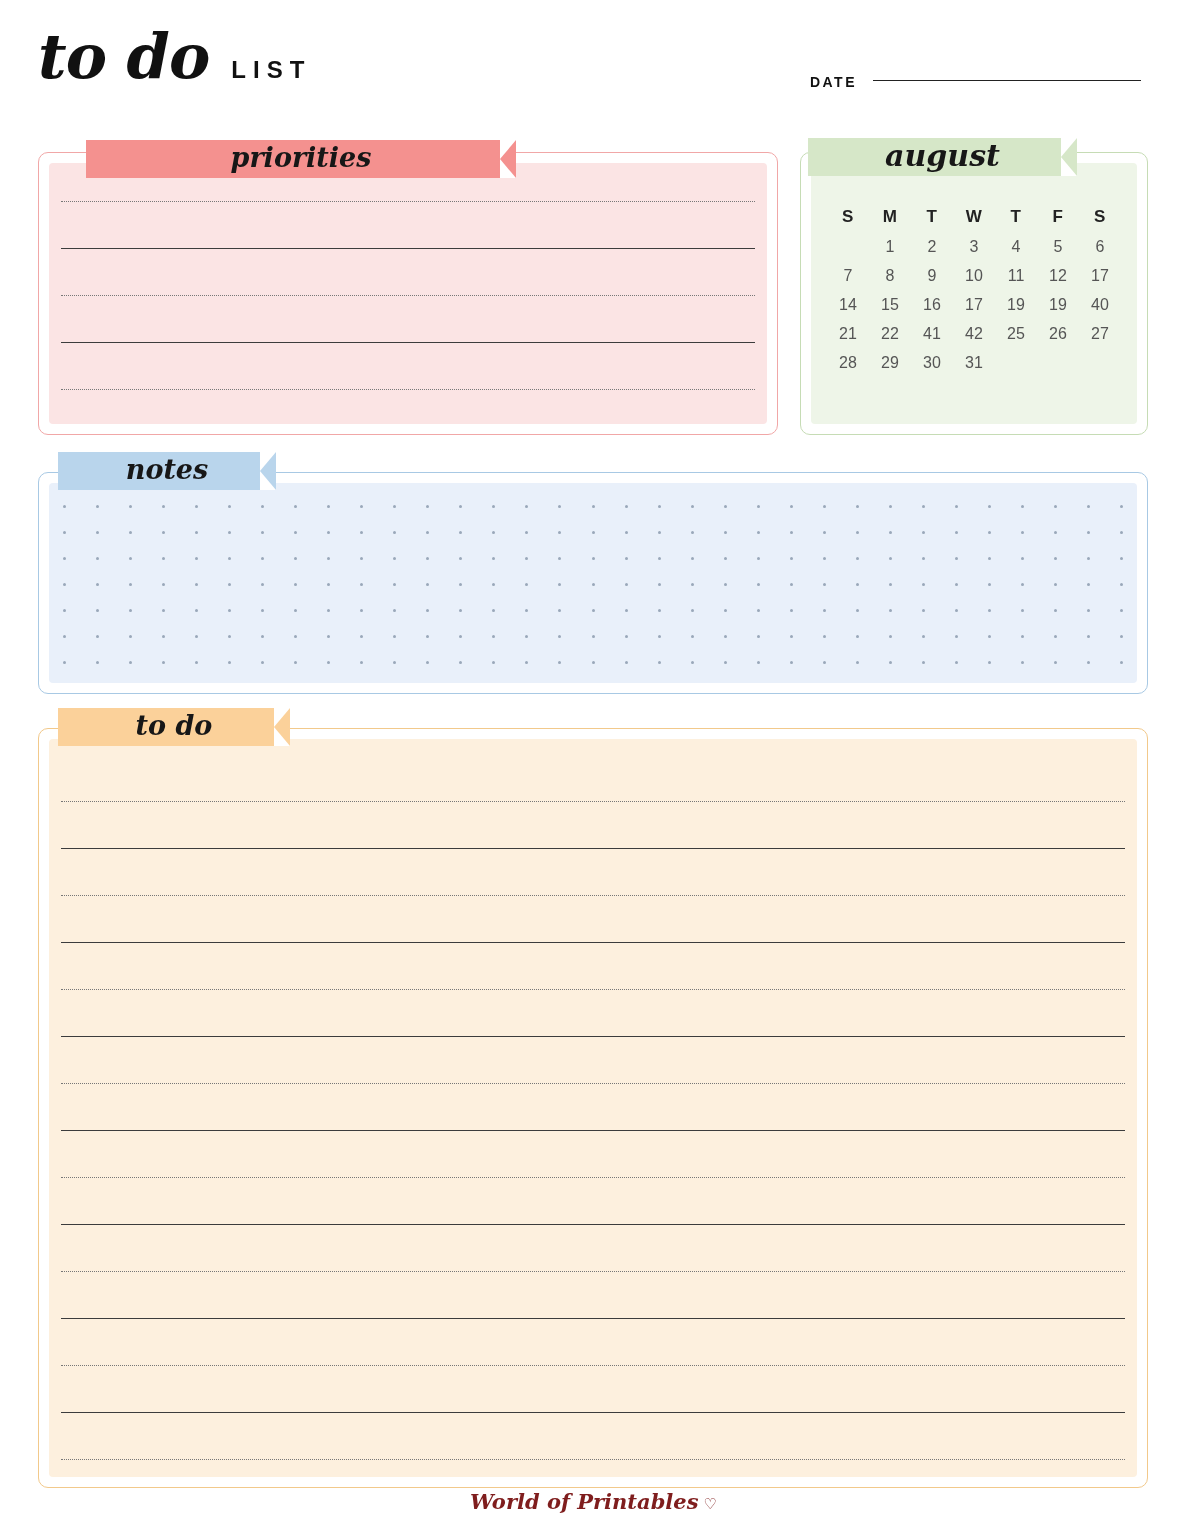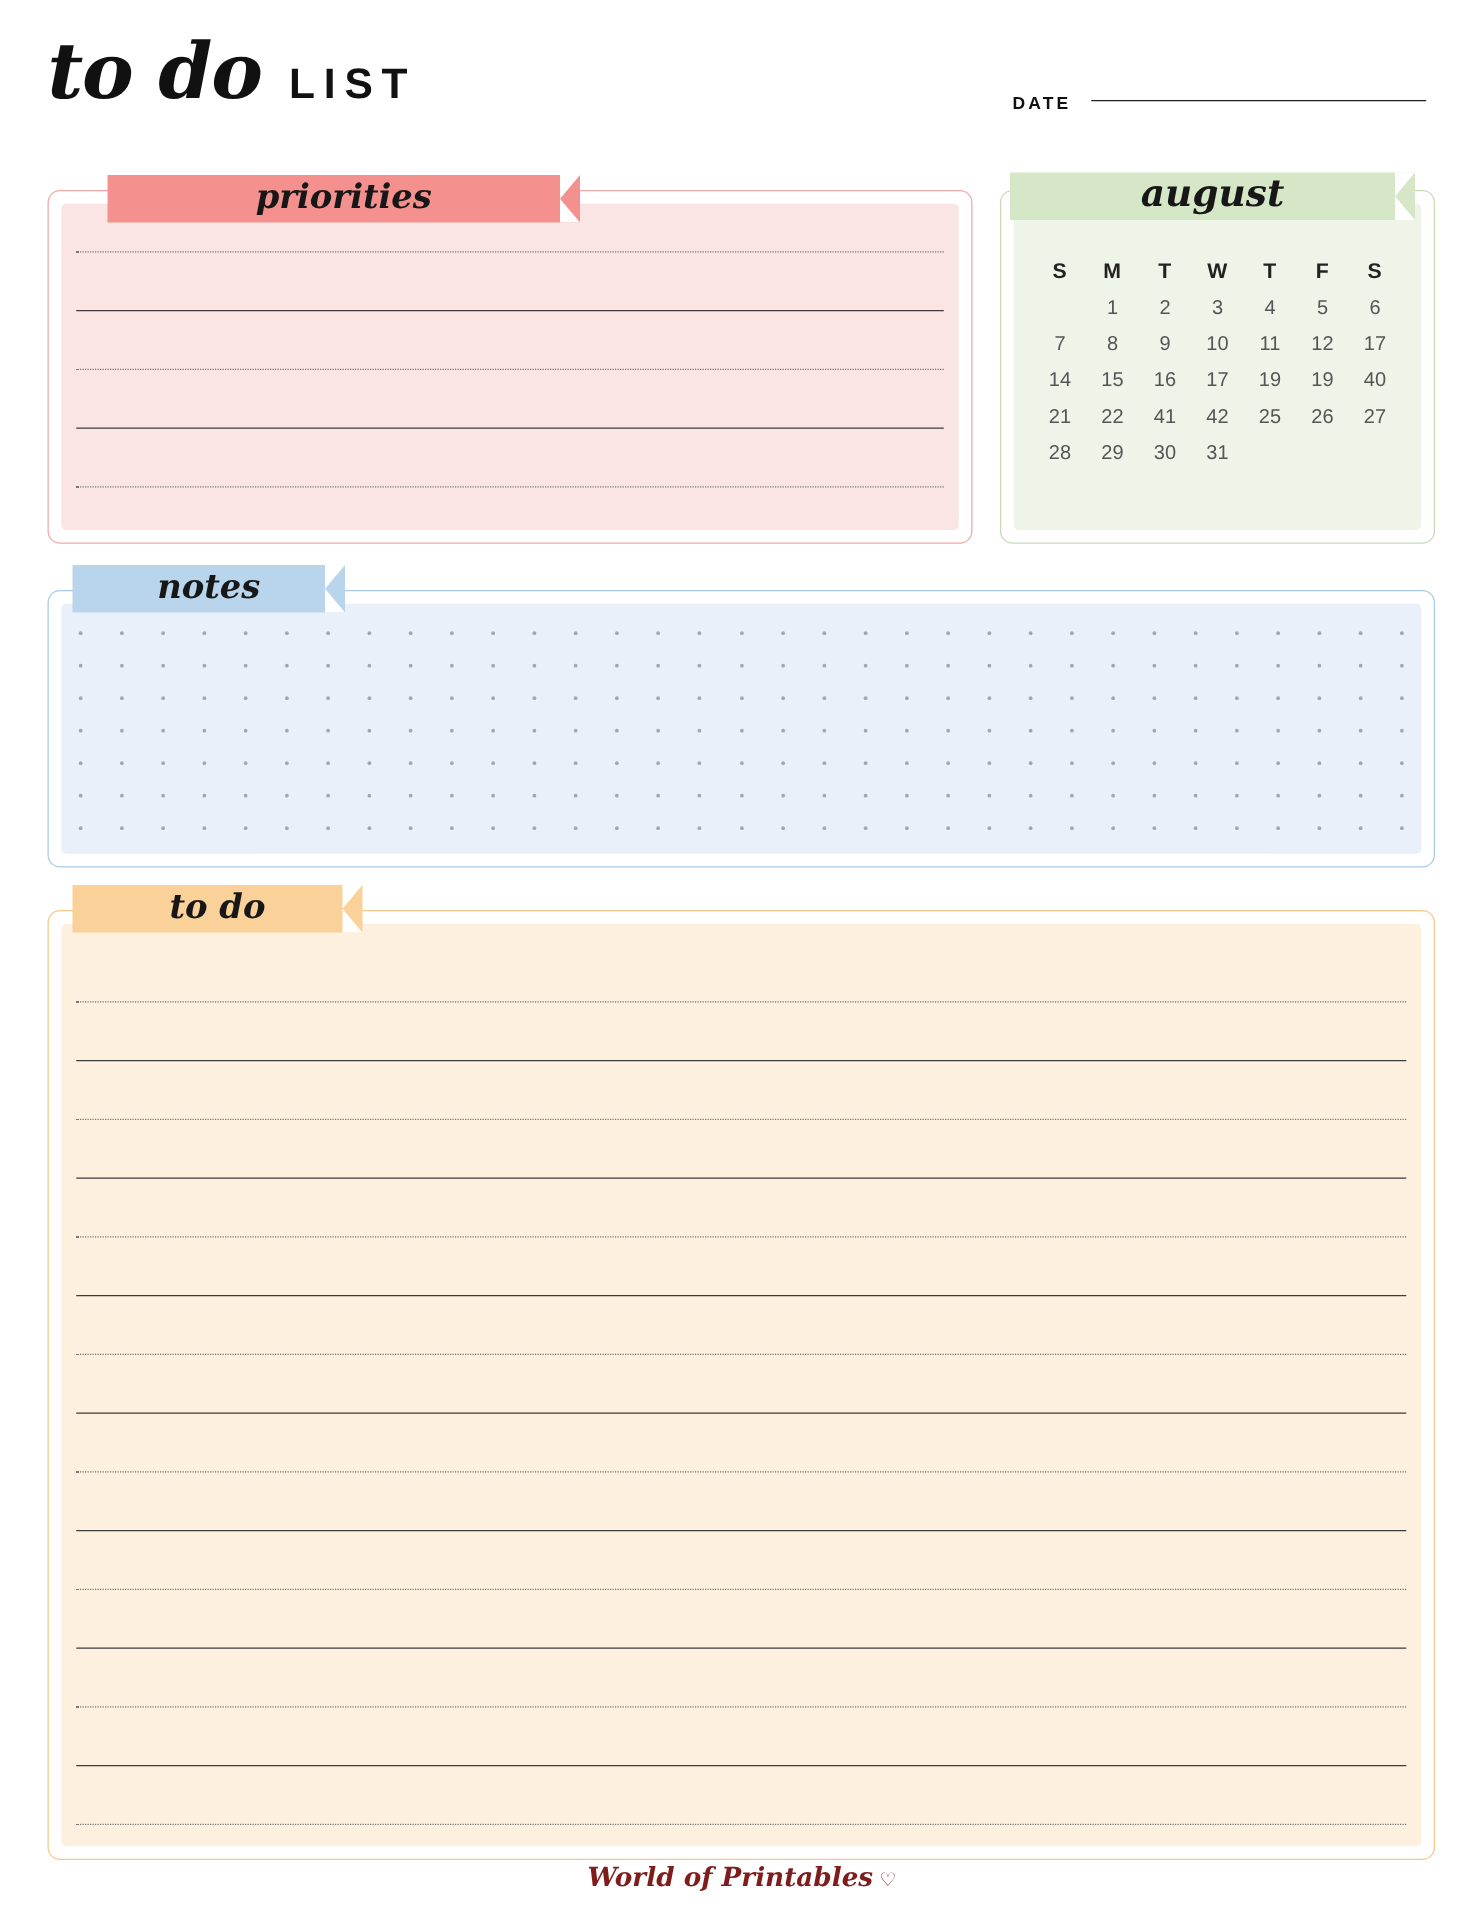--- a/index.html
+++ b/index.html
@@ -44,21 +44,21 @@
     font-style: italic;
     font-weight: bold;
     font-size: 62px;
     line-height: 62px;
     letter-spacing: -1px;
     color: #111;
   }
   .title-block {
     font-family: "Liberation Sans", sans-serif;
     font-weight: bold;
-    font-size: 34px;
+    font-size: 24px;
     letter-spacing: 7px;
     margin-left: 22px;
     color: #111;
   }
   .date-wrap {
     position: absolute;
     right: 8px;
     top: 48px;
     display: flex;
     align-items: center;
@@ -121,21 +121,21 @@
     width: 740px;
     height: 283px;
     border: 1.6px solid #f1a7a7;
   }
   #priorities-panel .panel-inner {
     background: #fbe4e4;
   }
   #priorities-ribbon {
     left: 86px;
     top: 140px;
-    width: 378px;
+    width: 430px;
   }
   .ribbon-pink { background: #f4918f; }
   .ribbon-blue { background: #b9d5ec; }
   .ribbon-orange { background: #fbd19a; }
   .ribbon-green { background: #d6e7c8; }
 
   .ribbon-bg.notch-right::after {
     content: "";
     position: absolute;
     right: 0; top: 0;
@@ -167,21 +167,21 @@
     width: 348px;
     height: 283px;
     border: 1.6px solid #c6dcb5;
   }
   #calendar-panel .panel-inner {
     background: #eef5e8;
   }
   #calendar-ribbon {
     left: 808px;
     top: 138px;
-    width: 324px;
+    width: 269px;
   }
   #calendar-ribbon .label { font-size: 30px; }
   .cal-grid {
     position: absolute;
     left: 16px; right: 16px; top: 44px;
     display: grid;
     grid-template-columns: repeat(7, 1fr);
     row-gap: 11px;
   }
   .cal-head {

